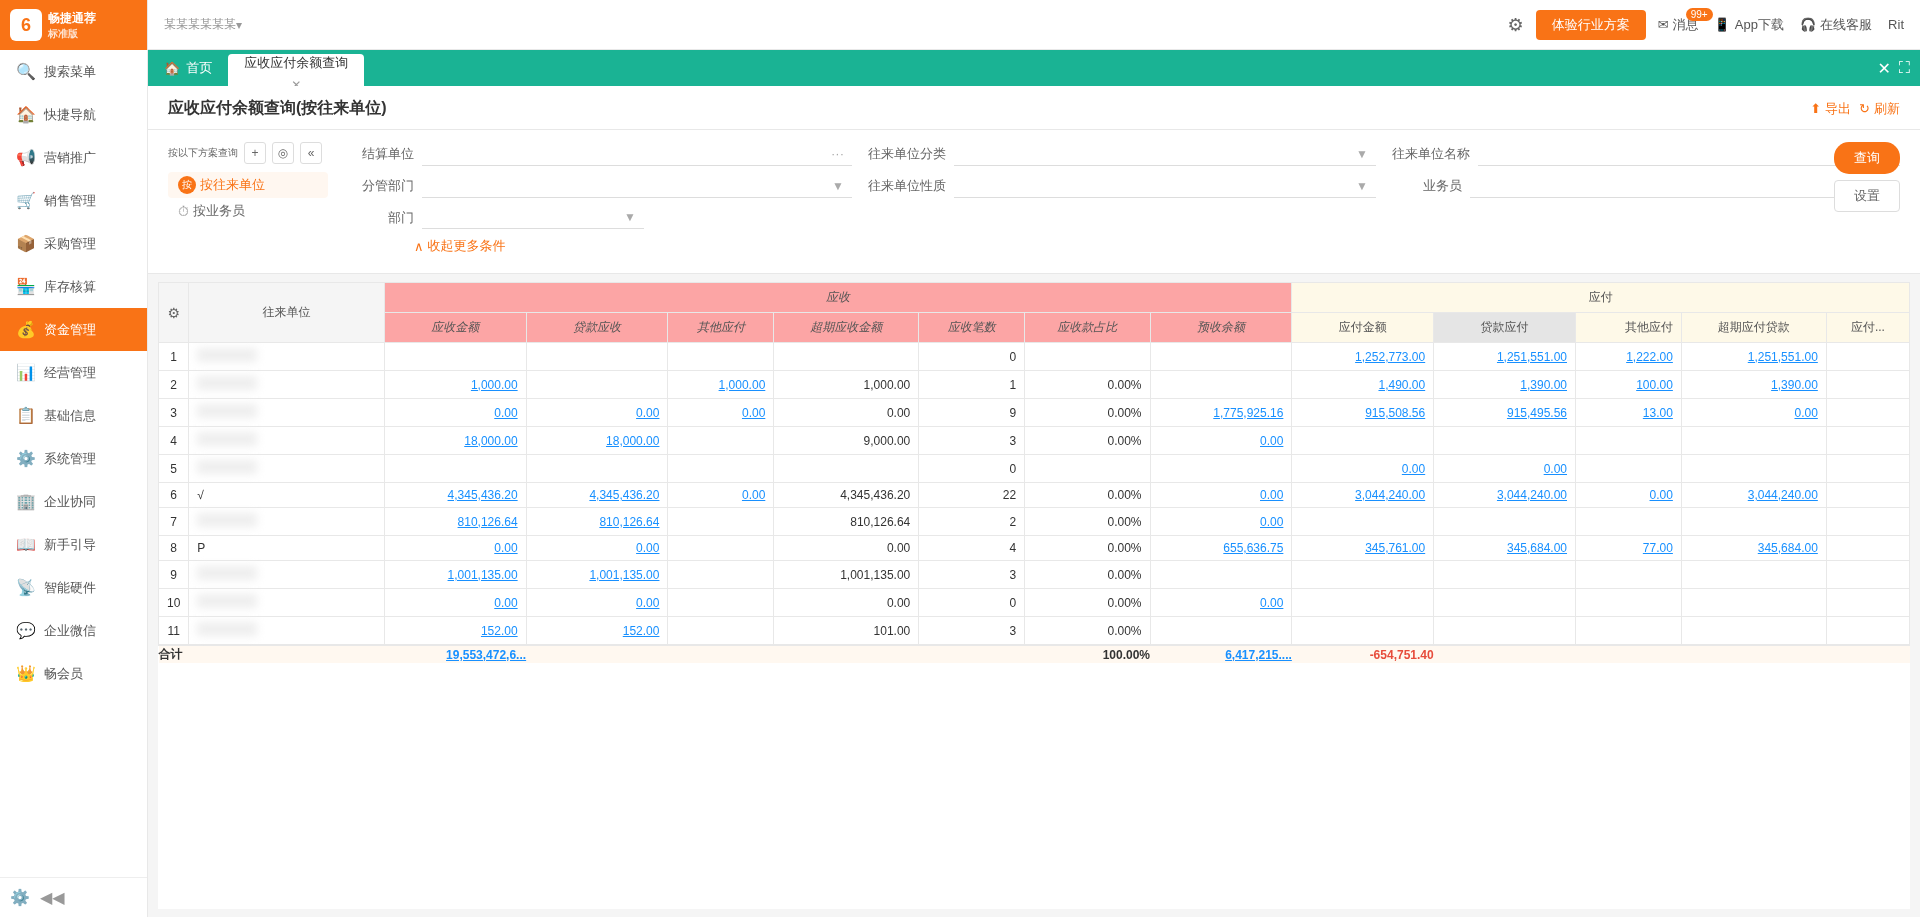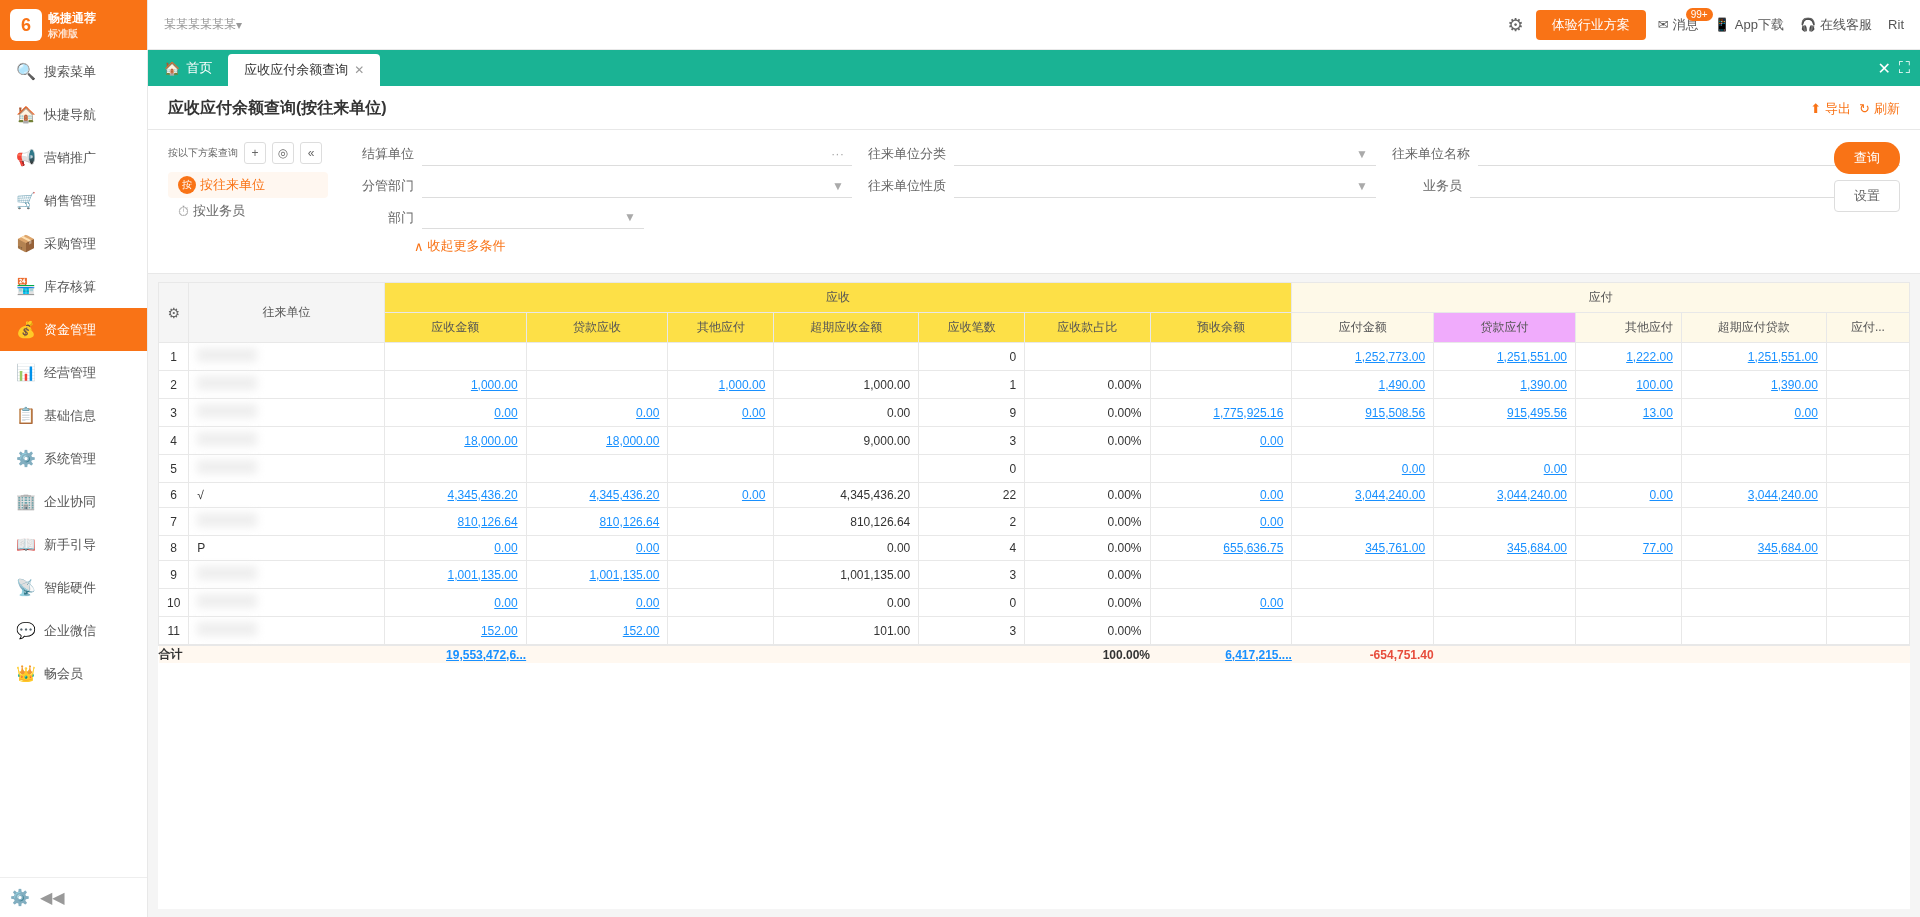--- a/index.html
+++ b/index.html
@@ -25,21 +25,21 @@
     .topbar-btn-orange { background: #f97316; color: #fff; border: none; border-radius: 4px; padding: 6px 16px; cursor: pointer; font-size: 13px; }
     .topbar-gear { font-size: 18px; color: #666; cursor: pointer; }
     .topbar-right { display: flex; align-items: center; gap: 16px; margin-left: auto; }
     .topbar-badge { position: relative; display: flex; align-items: center; gap: 4px; color: #555; font-size: 13px; cursor: pointer; }
     .badge-num { background: #f97316; color: #fff; border-radius: 10px; font-size: 10px; padding: 1px 5px; position: absolute; top: -8px; right: -14px; }
     .topbar-user { color: #555; font-size: 13px; }
 
     
     .tabbar { height: 36px; background: #1ab394; display: flex; align-items: stretch; }
     .tab { display: flex; align-items: center; padding: 0 16px; cursor: pointer; gap: 6px; font-size: 13px; color: rgba(255,255,255,0.7); white-space: nowrap; }
-    .tab.active { background: #fff; color: #333; border-radius: 4px 4px 0 0; margin-top: 4px; }
+    .tab.active { background: #fff; color: #333; border-radius: 4px 4px 0 0; margin-top: 4px; flex-direction: column; }
     .tab-close { font-size: 12px; color: #999; cursor: pointer; }
     .tab-home { color: #fff; }
     .tabbar-right { margin-left: auto; display: flex; align-items: center; gap: 8px; padding-right: 10px; }
     .tabbar-icon { color: #fff; font-size: 16px; cursor: pointer; }
 
     
     .content { flex: 1; background: #f5f5f5; overflow: hidden; display: flex; flex-direction: column; }
     .page-header { background: #fff; padding: 12px 20px 0 20px; display: flex; align-items: center; justify-content: space-between; border-bottom: 1px solid #e8e8e8; }
     .page-title { font-size: 16px; font-weight: bold; color: #333; padding-bottom: 10px; }
     .page-header-actions { display: flex; gap: 8px; align-items: center; padding-bottom: 10px; }
@@ -69,21 +69,21 @@
     .setting-btn { background: #fff; color: #666; border: 1px solid #ddd; border-radius: 4px; padding: 6px 16px; cursor: pointer; font-size: 13px; }
 
     
     .table-container { flex: 1; overflow: auto; background: #fff; margin: 0; }
     table { width: 100%; border-collapse: collapse; font-size: 12px; }
     thead tr th { background: #f5f5f5; border: 1px solid #e8e8e8; padding: 6px 8px; text-align: center; font-weight: normal; color: #555; white-space: nowrap; position: sticky; top: 0; z-index: 2; }
     tbody tr td { border: 1px solid #e8e8e8; padding: 5px 8px; text-align: center; color: #333; white-space: nowrap; }
     .td-link { color: #1890ff; text-decoration: underline; cursor: pointer; }
     .td-num { text-align: right; }
     .td-left { text-align: left; }
-    .col-yingshou { background: #fde047; }
+    .col-yingshou { background: #fca5a5; font-style: italic; }
     .col-yingfu { background: #fef9e8; }
     .tfoot-row td { background: #fff8f0; font-weight: bold; border-top: 2px solid #e8e8e8; }
     .settings-icon { font-size: 14px; color: #666; cursor: pointer; }
     .blurred-text { filter: blur(4px); user-select: none; display: inline-block; background: #eee; border-radius: 3px; min-width: 60px; height: 14px; }
     .table-section { display: flex; flex-direction: column; flex: 1; overflow: hidden; padding: 8px 10px; }
   </style>
 </head>
 <body>
 
 <div class="sidebar">
@@ -329,21 +329,21 @@
             </tr>
             <tr>
               <th class="col-yingshou">应收金额</th>
               <th class="col-yingshou">贷款应收</th>
               <th class="col-yingshou">其他应付</th>
               <th class="col-yingshou">超期应收金额</th>
               <th class="col-yingshou">应收笔数</th>
               <th class="col-yingshou">应收款占比</th>
               <th class="col-yingshou">预收余额</th>
               <th style="background:#fef9e8;">应付金额</th>
-              <th style="background:#f0abfc;">贷款应付</th>
+              <th style="background:#e5e5e5;">贷款应付</th>
               <th style="background:#fef9e8;text-align:right;">其他应付</th>
               <th style="background:#fef9e8;">超期应付贷款</th>
               <th style="background:#fef9e8;margin-top:25px;">应付...</th>
             </tr>
           </thead>
           <tbody id="table-body">
           <tr>
                 <td class="">1</td>
                 <td class="td-left"><span class="blurred-text"></span></td>
                 <td class="td-num td-link"></td>

